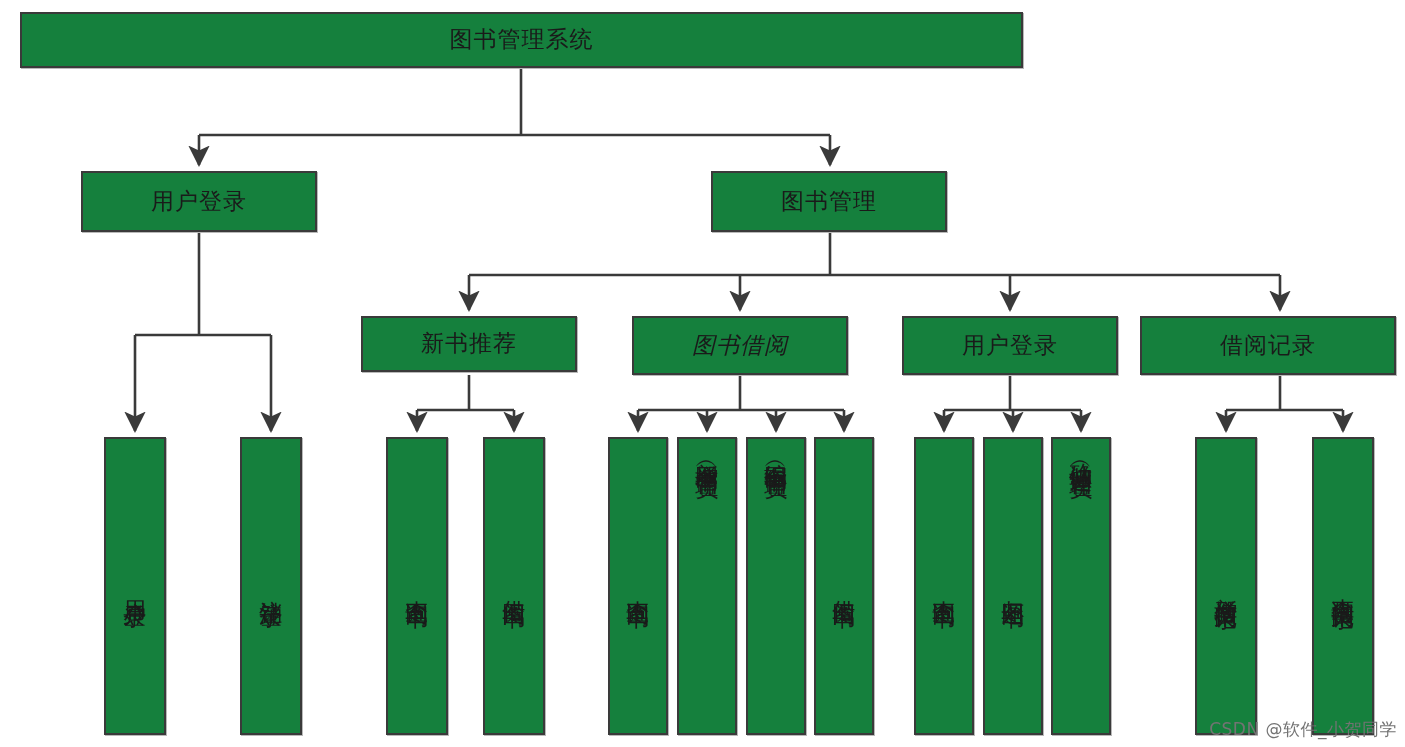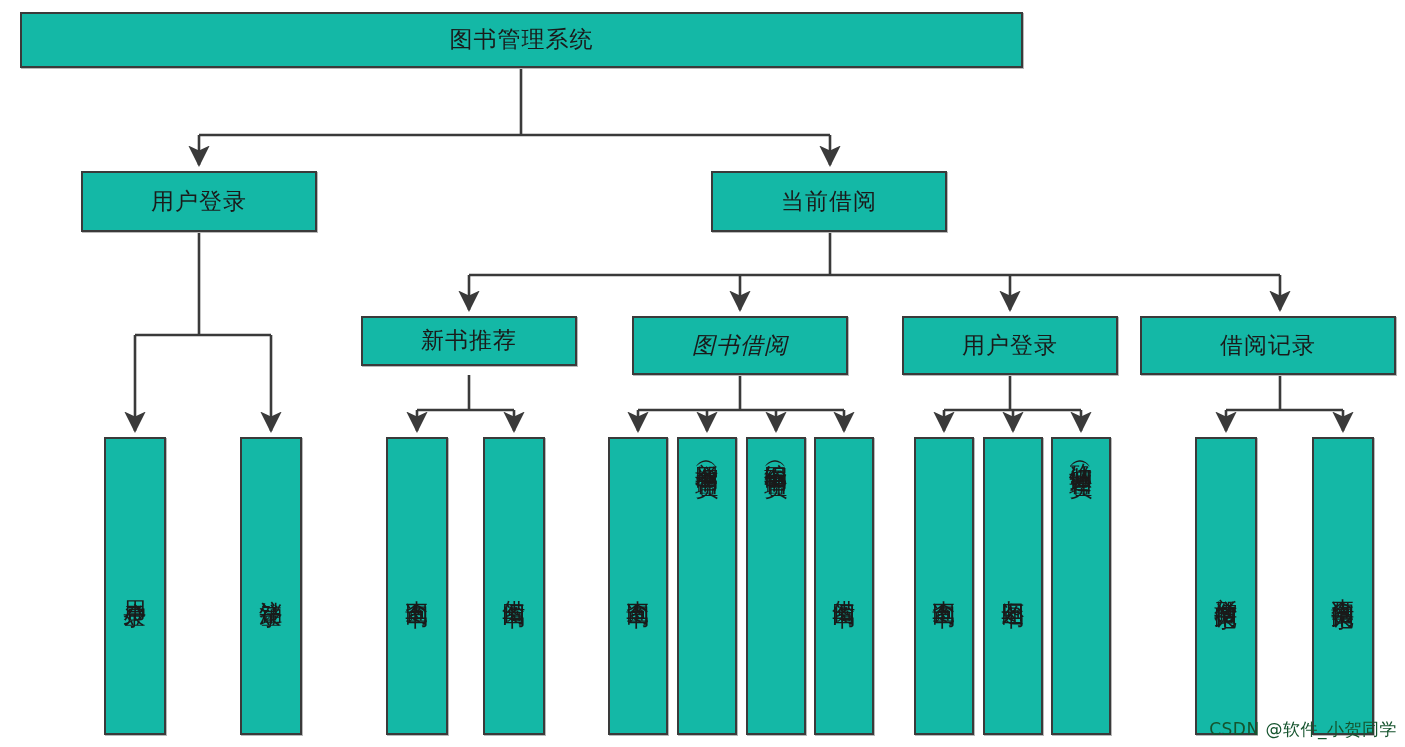--- a/index.html
+++ b/index.html
@@ -22,21 +22,21 @@
     position: absolute;
     left: 0;
     top: 0;
     width: 1405px;
     height: 747px;
     pointer-events: none;
   }
   .node {
     position: absolute;
     box-sizing: border-box;
-    background: #14b8a6;
+    background: #15803d;
     border: 2px solid #3a3a3a;
     box-shadow: 1px 1px 0 0 #b9b9b9;
     display: flex;
     align-items: center;
     justify-content: center;
     color: #1a1a1a;
     z-index: 2;
   }
   .node .label-h {
     font-size: 23px;
@@ -59,21 +59,21 @@
   }
   .node.leaf.centered {
     align-items: center;
     padding-top: 0;
   }
   .watermark {
     position: absolute;
     right: 8px;
     bottom: 6px;
     font-size: 17px;
-    color: #14532d;
+    color: #737373;
     letter-spacing: 0.5px;
     white-space: nowrap;
     z-index: 5;
   }
 </style>
 </head>
 <body>
 
 <div id="canvas">
 
@@ -130,24 +130,24 @@
 
   <div class="node" style="left:20px; top:12px; width:1003px; height:56px;">
     <span class="label-h">图书管理系统</span>
   </div>
 
   <div class="node" style="left:81px; top:171px; width:236px; height:61px;">
     <span class="label-h">用户登录</span>
   </div>
 
   <div class="node" style="left:711px; top:171px; width:236px; height:61px;">
-    <span class="label-h">当前借阅</span>
-  </div>
-
-  <div class="node" style="left:361px; top:316px; width:216px; height:50px;">
+    <span class="label-h">图书管理</span>
+  </div>
+
+  <div class="node" style="left:361px; top:316px; width:216px; height:56px;">
     <span class="label-h">新书推荐</span>
   </div>
 
   <div class="node" style="left:632px; top:316px; width:216px; height:59px;font-style:italic;">
     <span class="label-h">图书借阅</span>
   </div>
 
   <div class="node" style="left:902px; top:316px; width:216px; height:59px;">
     <span class="label-h">用户登录</span>
   </div>

